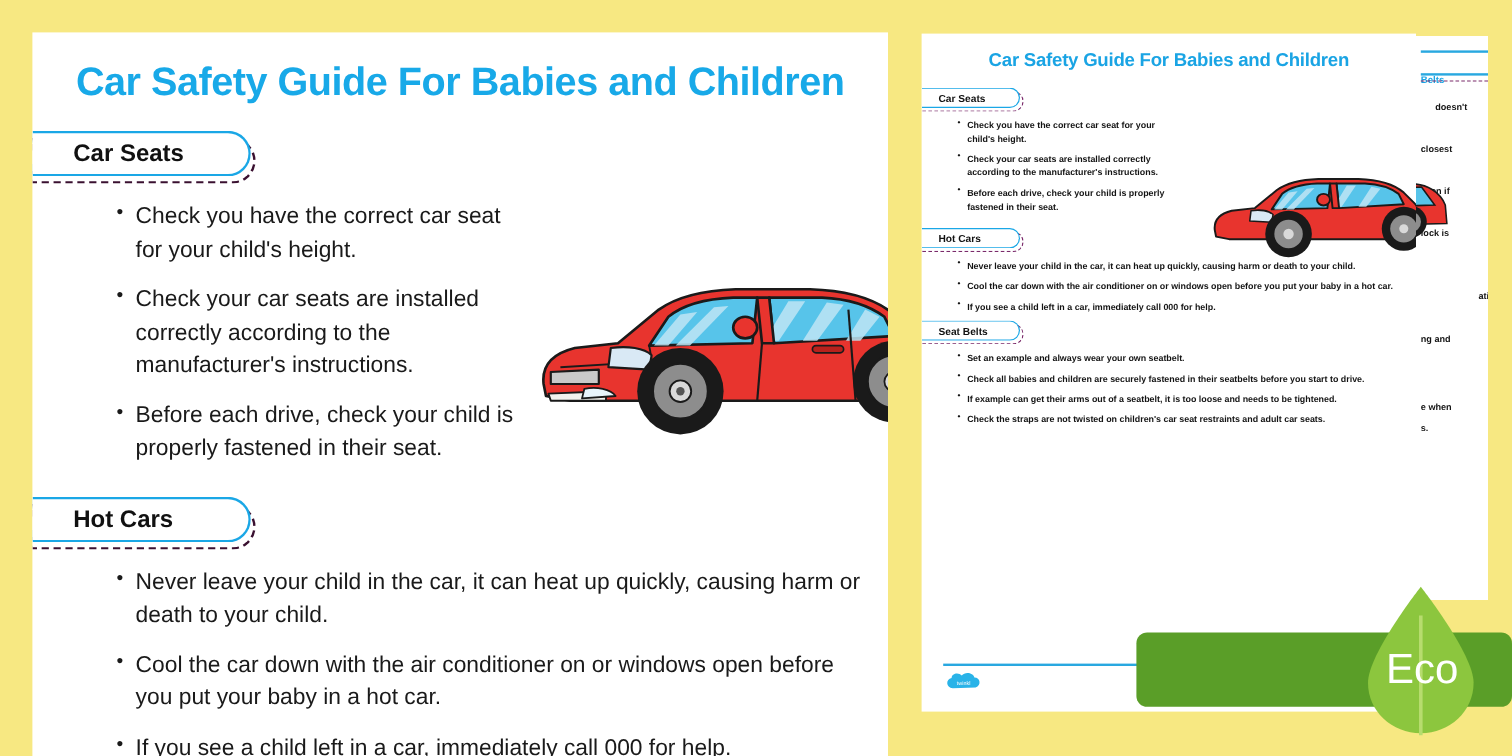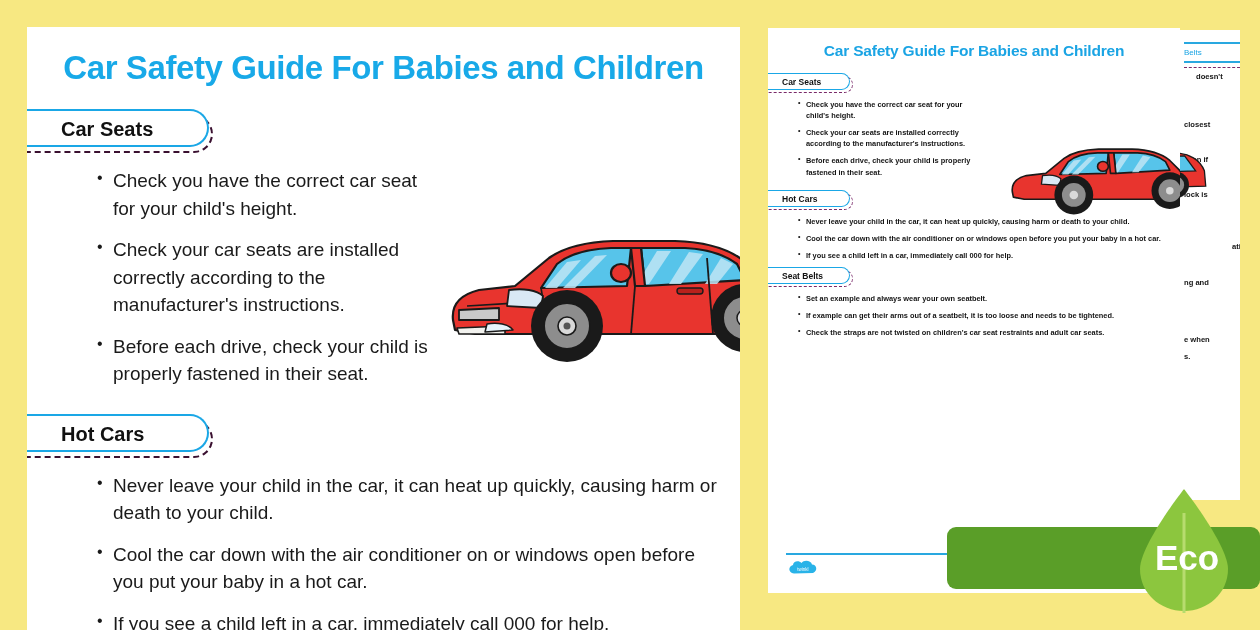--- a/index.html
+++ b/index.html
@@ -91,21 +91,21 @@
   }
   .t-logo{position:absolute;left:18px;bottom:14px;width:34px;height:20px;}
 
   
   .third-page{
     position:absolute;left:1180px;top:30px;width:60px;height:470px;
     background:#ffffff;overflow:hidden;
   }
   .third-rule{position:absolute;left:4px;right:0;top:12px;height:2px;background:#29a8e0;}
   .third-tab-label{
-    position:absolute;left:4px;top:18px;font-size:8px;font-weight:normal;color:#1aa4e4;
+    position:absolute;left:4px;top:32px;font-size:8px;font-weight:bold;color:#1aa4e4;
   }
   .third-rule2{position:absolute;left:4px;right:0;top:31px;height:2px;background:#29a8e0;}
   .third-dash{position:absolute;left:4px;right:0;top:37px;height:0;border-top:1.5px dashed #7a2a6a;}
   .third-frag{
     position:absolute;left:4px;font-size:7.6px;font-weight:bold;color:#141414;white-space:nowrap;
   }
   .third-car{position:absolute;left:-58px;top:110px;width:90px;height:66px;}
 
   
   .eco-bar{
@@ -114,21 +114,21 @@
   }
   .eco-text{
     position:absolute;left:975px;top:527px;height:62px;line-height:62px;
     font-size:35px;color:#ffffff;font-weight:normal;z-index:4;
   }
   .eco-leaf{
     position:absolute;left:1136px;top:487px;width:96px;height:126px;z-index:3;
   }
   .eco-word{
     position:absolute;left:1155px;top:527px;height:62px;line-height:62px;
-    font-size:35px;color:#ffffff;font-weight:bold;z-index:5;
+    font-size:35px;color:#ffffff;font-weight:normal;z-index:5;
   }
 </style>
 </head>
 <body>
 
 <div class="stage">
 
   <div class="main-page">
 
     <h1 class="main-title">Car Safety Guide For Babies and Children</h1>
@@ -222,20 +222,21 @@
       <li>If you see a child left in a car, immediately call 000 for help.</li>
     </ul>
 
     <div class="t-tab-wrap" style="margin-top:4px;">
       <div class="t-tab-shadow"></div>
       <div class="t-tab"></div>
       <div class="t-tab-label">Seat Belts</div>
     </div>
     <ul class="t-bullets">
       <li>Set an example and always wear your own seatbelt.</li>
+      <li>Check all babies and children are securely fastened in their seatbelts before you start to drive.</li>
       <li>If example can get their arms out of a seatbelt, it is too loose and needs to be tightened.</li>
       <li>Check the straps are not twisted on children's car seat restraints and adult car seats.</li>
     </ul>
 
     <svg class="t-car" viewBox="0 0 330 185">
       <g stroke="#1a1a1a" stroke-width="3" stroke-linejoin="round">
         <path d="M8 118 C6 100 18 92 34 88 L70 84 L104 56 C118 46 140 40 168 39 L230 39 C262 40 286 48 300 60 L316 76 C324 84 326 96 324 110 L322 126 L300 132 L30 132 L10 128 Z" fill="#e8342e"></path>
         <path d="M112 62 C124 52 142 47 166 46 L186 46 L182 84 L96 86 Z" fill="#57c4ea"></path>
         <path d="M196 46 L240 46 C262 47 280 53 292 62 L300 78 L200 84 Z" fill="#57c4ea"></path>
         <g fill="#bfe6f5" stroke="none" opacity="0.85">
@@ -262,21 +263,21 @@
       <text x="34" y="23" font-family="Liberation Sans, sans-serif" font-size="9" fill="#ffffff" text-anchor="middle">twinkl</text>
     </svg>
   </div>
 
   <div class="third-page">
     <div class="third-rule"></div>
     <div class="third-tab-label">Belts</div>
     <div class="third-rule2"></div>
     <div class="third-dash"></div>
 
-    <div class="third-frag" style="top:42px;padding-left:12px;">doesn't</div>
+    <div class="third-frag" style="top:55px;padding-left:12px;">doesn't</div>
     <div class="third-frag" style="top:90px;">closest</div>
     <div class="third-frag" style="top:125px;">even if</div>
     <div class="third-frag" style="top:160px;">lock is</div>
     <div class="third-frag" style="top:212px;padding-left:48px;">atively</div>
     <div class="third-frag" style="top:248px;">ng and</div>
     <div class="third-frag" style="top:305px;">e when</div>
     <div class="third-frag" style="top:322px;">s.</div>
 
     <svg class="third-car" viewBox="0 0 200 150">
       <path d="M0 40 L120 30 C150 30 175 45 185 70 L188 105 L0 110 Z" fill="#e8342e" stroke="#1a1a1a" stroke-width="3"></path>

